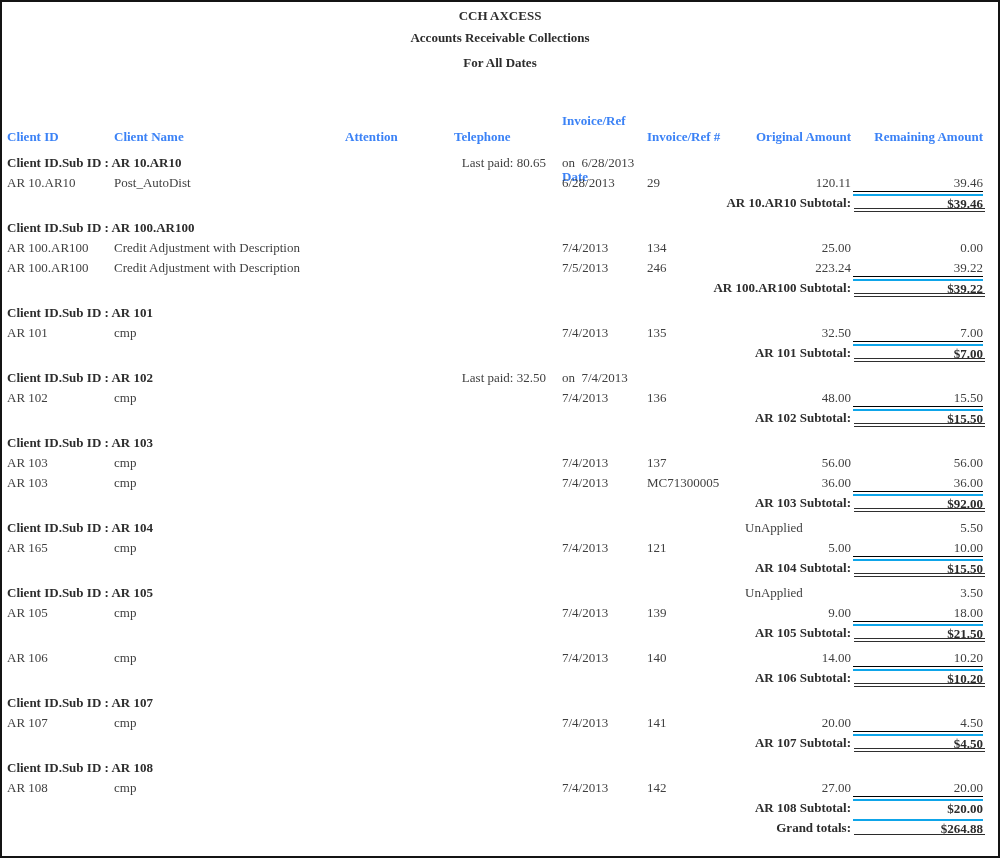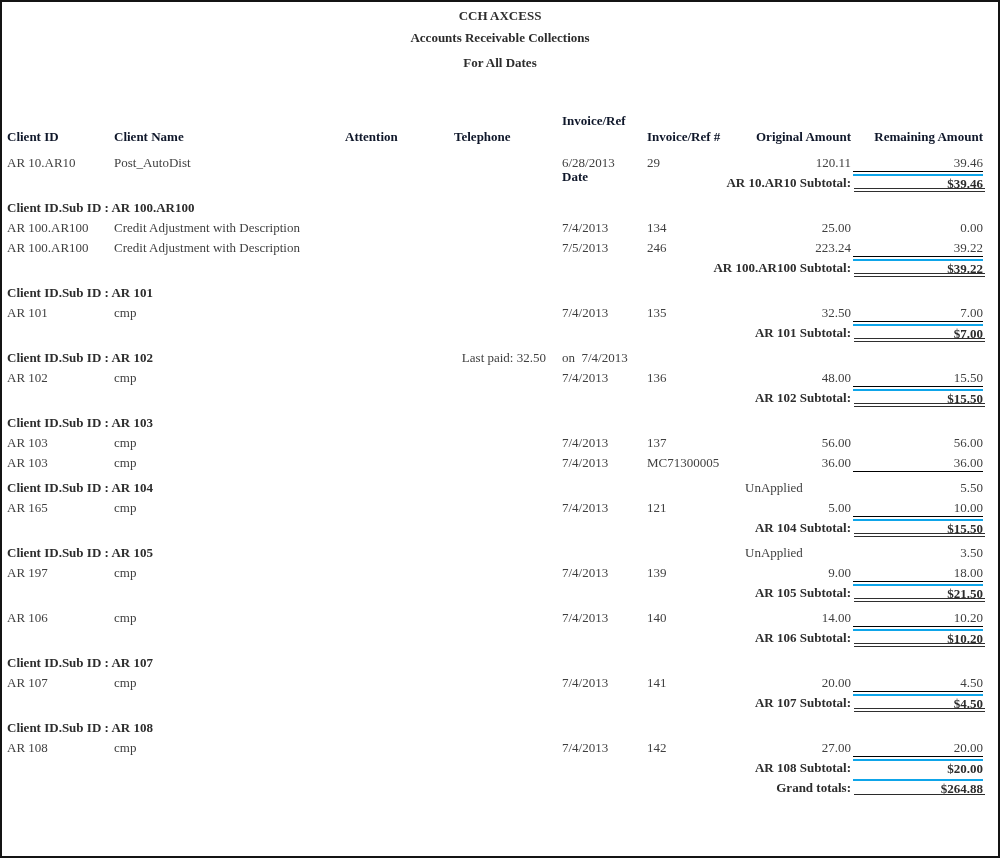--- a/index.html
+++ b/index.html
@@ -18,21 +18,21 @@
   .b{font-weight:bold;color:#2d2d2d;}
 
   
   .titles{position:absolute;top:0;left:0;width:100%;}
   .t1{top:6px;left:0;width:100%;text-align:center;}
   .t2{top:28px;left:0;width:100%;text-align:center;}
   .t3{top:53px;left:0;width:100%;text-align:center;}
 
   
   .colhead{position:absolute;top:108px;left:0;width:100%;height:38px;}
-  .h{position:absolute;white-space:pre;font-weight:bold;color:#0f172a;line-height:15px;}
+  .h{position:absolute;white-space:pre;font-weight:bold;color:#3b82f6;line-height:15px;}
   .h-row2{top:19px;}
   .h-clientid{left:5px;}
   .h-clientname{left:112px;}
   .h-attention{left:343px;}
   .h-telephone{left:452px;}
   .h-invdate1{left:560px;top:3px;}
   .h-invdate2{left:560px;margin-top:40px;}
   .h-invnum{left:645px;}
   .h-orig{right:147px;text-align:right;}
   .h-rem{right:15px;text-align:right;}
@@ -78,20 +78,25 @@
     <div class="h h-invdate1">Invoice/Ref</div>
     <div class="h h-row2 h-invdate2">Date</div>
     <div class="h h-row2 h-invnum">Invoice/Ref #</div>
     <div class="h h-row2 h-orig">Original Amount</div>
     <div class="h h-row2 h-rem">Remaining Amount</div>
   </div>
 
   <div class="rbody">
       <div class="group">
         <div class="row">
+          <div class="c grouphdr b">Client ID.Sub ID : AR 10.AR10</div>
+          <div class="c lastpaid">Last paid: 80.65</div>
+          <div class="c onr">on  6/28/2013</div>
+        </div>
+        <div class="row">
           <div class="c cid">AR 10.AR10</div>
           <div class="c cname">Post_AutoDist</div>
           <div class="c cdate">6/28/2013</div>
           <div class="c cref">29</div>
           <div class="c corig">120.11</div>
           <div class="c crem lastrow">39.46</div>
         </div>
         <div class="row">
           <div class="c slabel b">AR 10.AR10 Subtotal:</div>
           <div class="c svalue b">$39.46</div>
@@ -175,20 +180,25 @@
           <div class="c crem">56.00</div>
         </div>
         <div class="row">
           <div class="c cid">AR 103</div>
           <div class="c cname">cmp</div>
           <div class="c cdate">7/4/2013</div>
           <div class="c cref">MC71300005</div>
           <div class="c corig">36.00</div>
           <div class="c crem lastrow">36.00</div>
         </div>
+        <div class="row">
+          <div class="c slabel b">AR 103 Subtotal:</div>
+          <div class="c svalue b">$92.00</div>
+          <div class="dline"></div>
+        </div>
       </div>
       <div class="group">
         <div class="row">
           <div class="c grouphdr b">Client ID.Sub ID : AR 104</div>
           <div class="c unapplied">UnApplied</div>
           <div class="c crem">5.50</div>
         </div>
         <div class="row">
           <div class="c cid">AR 165</div>
           <div class="c cname">cmp</div>
@@ -203,21 +213,21 @@
           <div class="dline"></div>
         </div>
       </div>
       <div class="group">
         <div class="row">
           <div class="c grouphdr b">Client ID.Sub ID : AR 105</div>
           <div class="c unapplied">UnApplied</div>
           <div class="c crem">3.50</div>
         </div>
         <div class="row">
-          <div class="c cid">AR 197</div>
+          <div class="c cid">AR 105</div>
           <div class="c cname">cmp</div>
           <div class="c cdate">7/4/2013</div>
           <div class="c cref">139</div>
           <div class="c corig">9.00</div>
           <div class="c crem lastrow">18.00</div>
         </div>
         <div class="row">
           <div class="c slabel b">AR 105 Subtotal:</div>
           <div class="c svalue b">$21.50</div>
           <div class="dline"></div>

